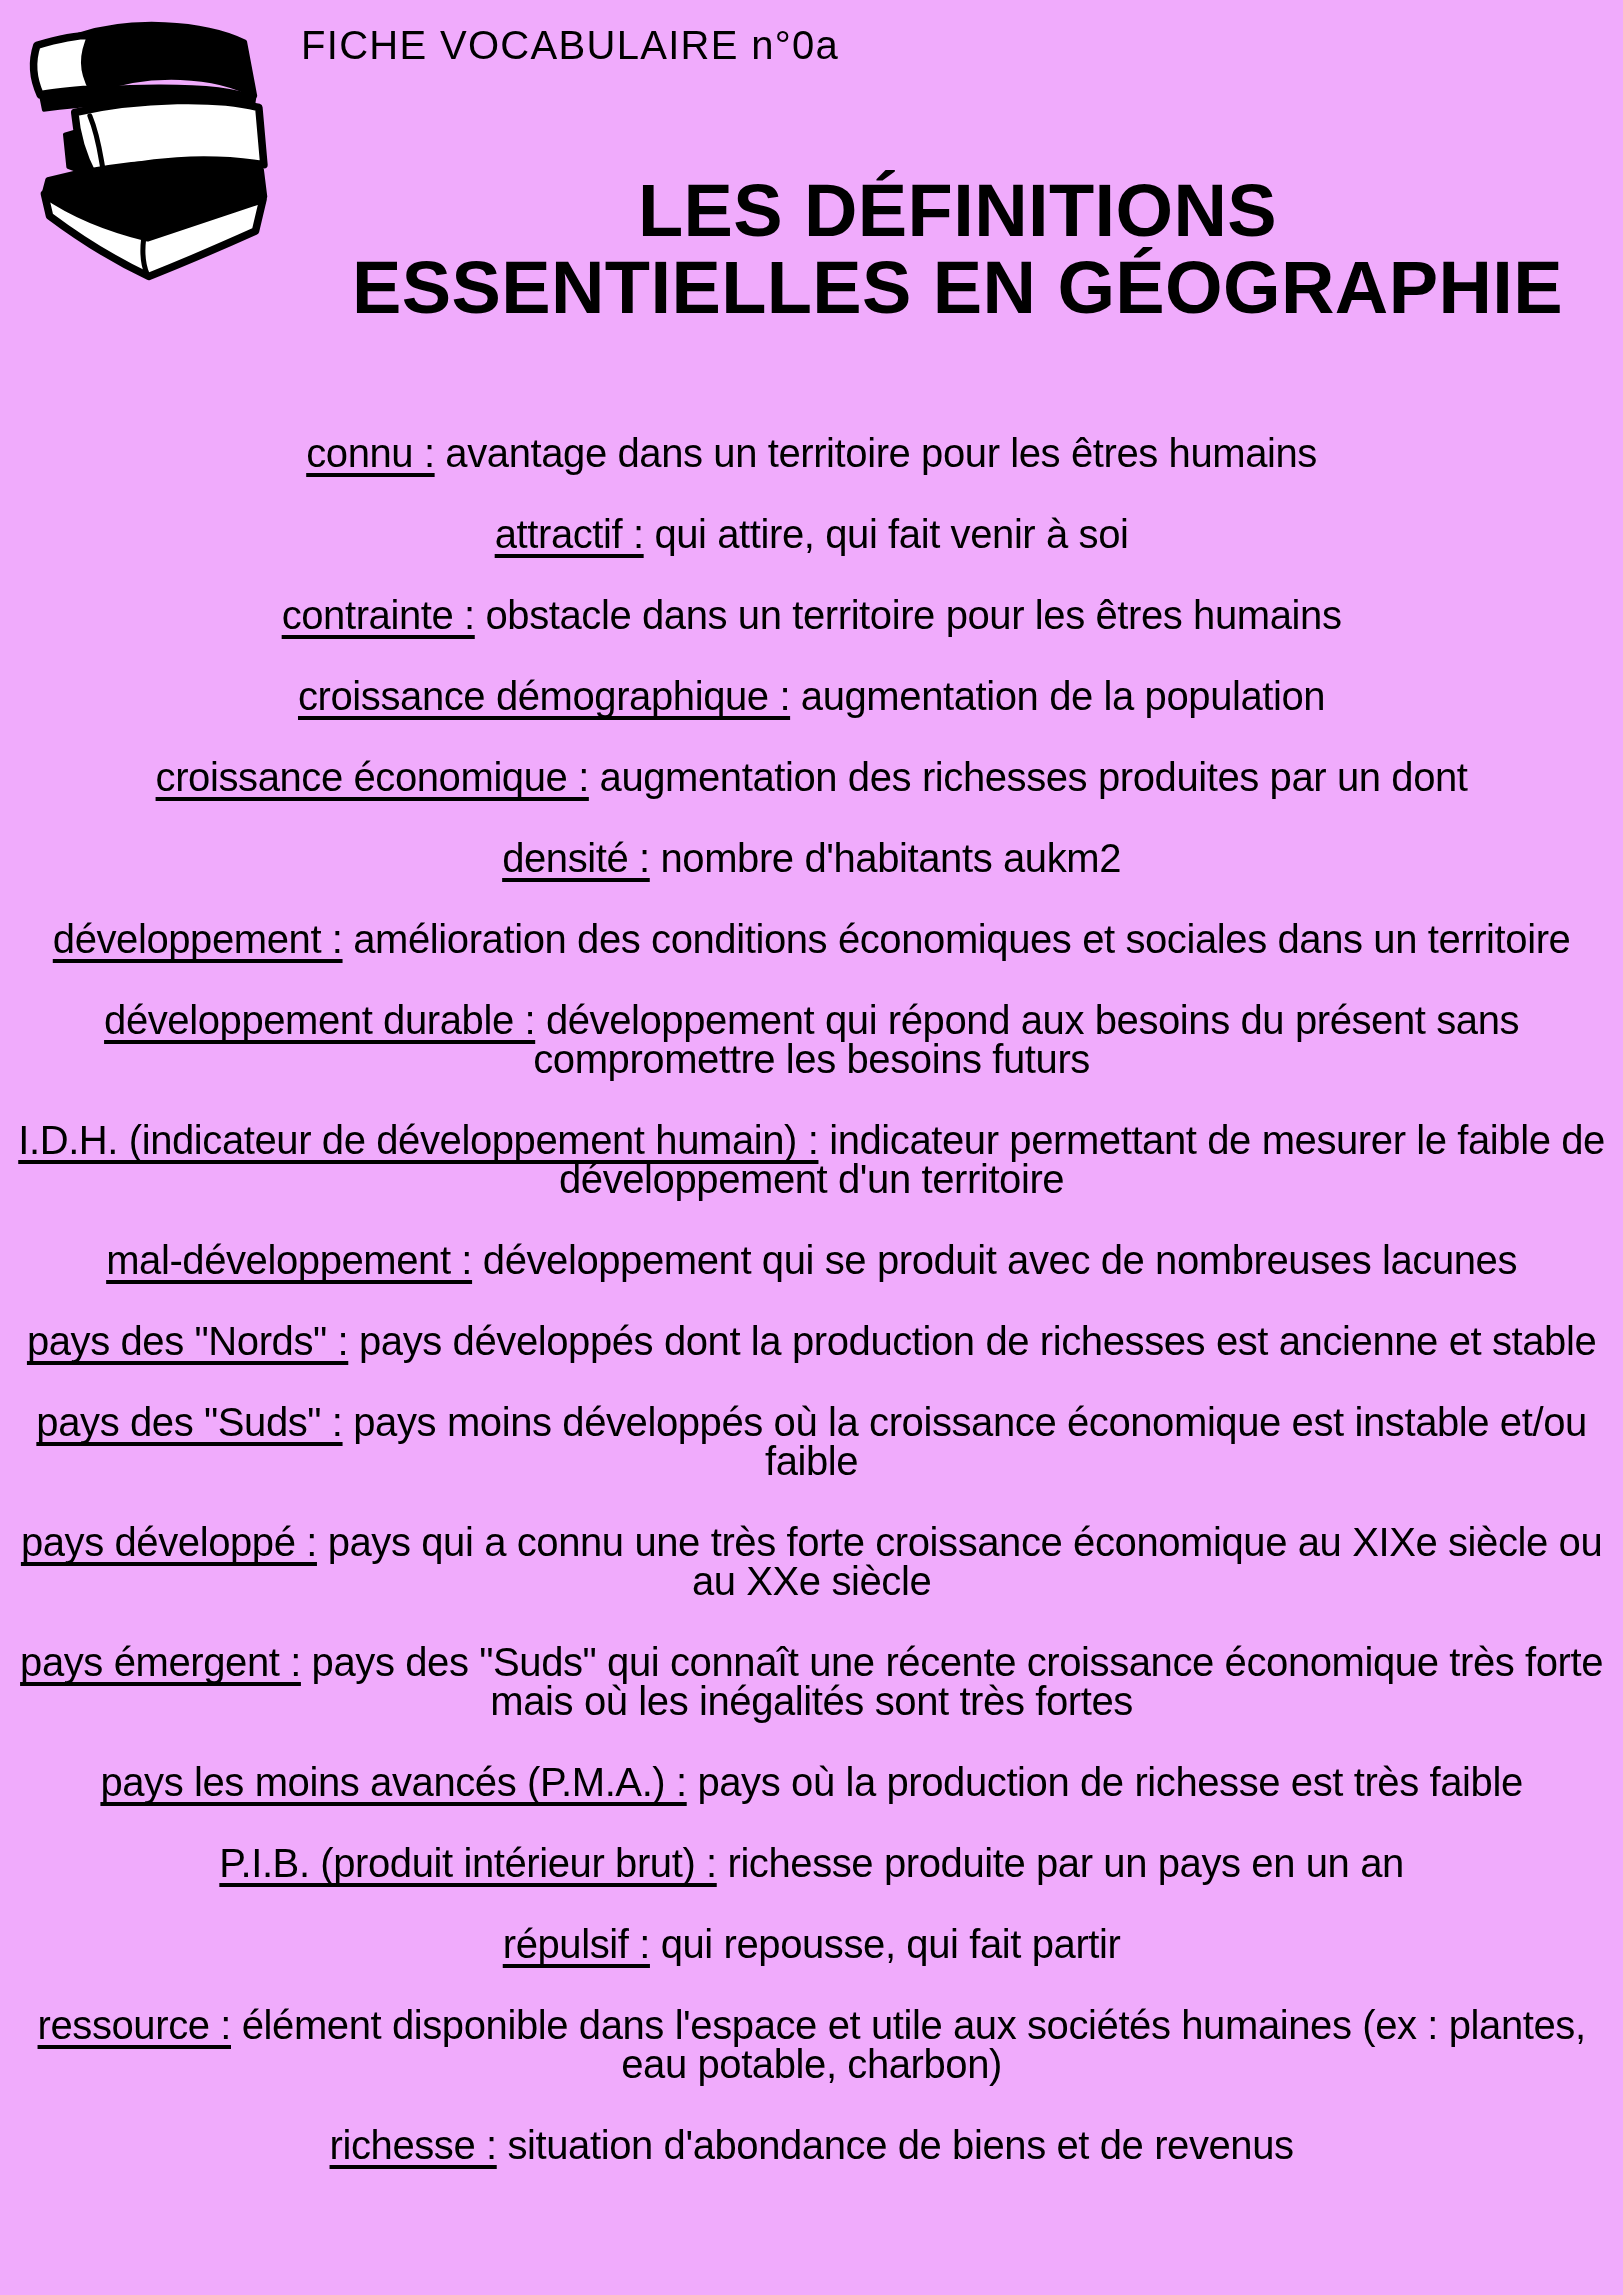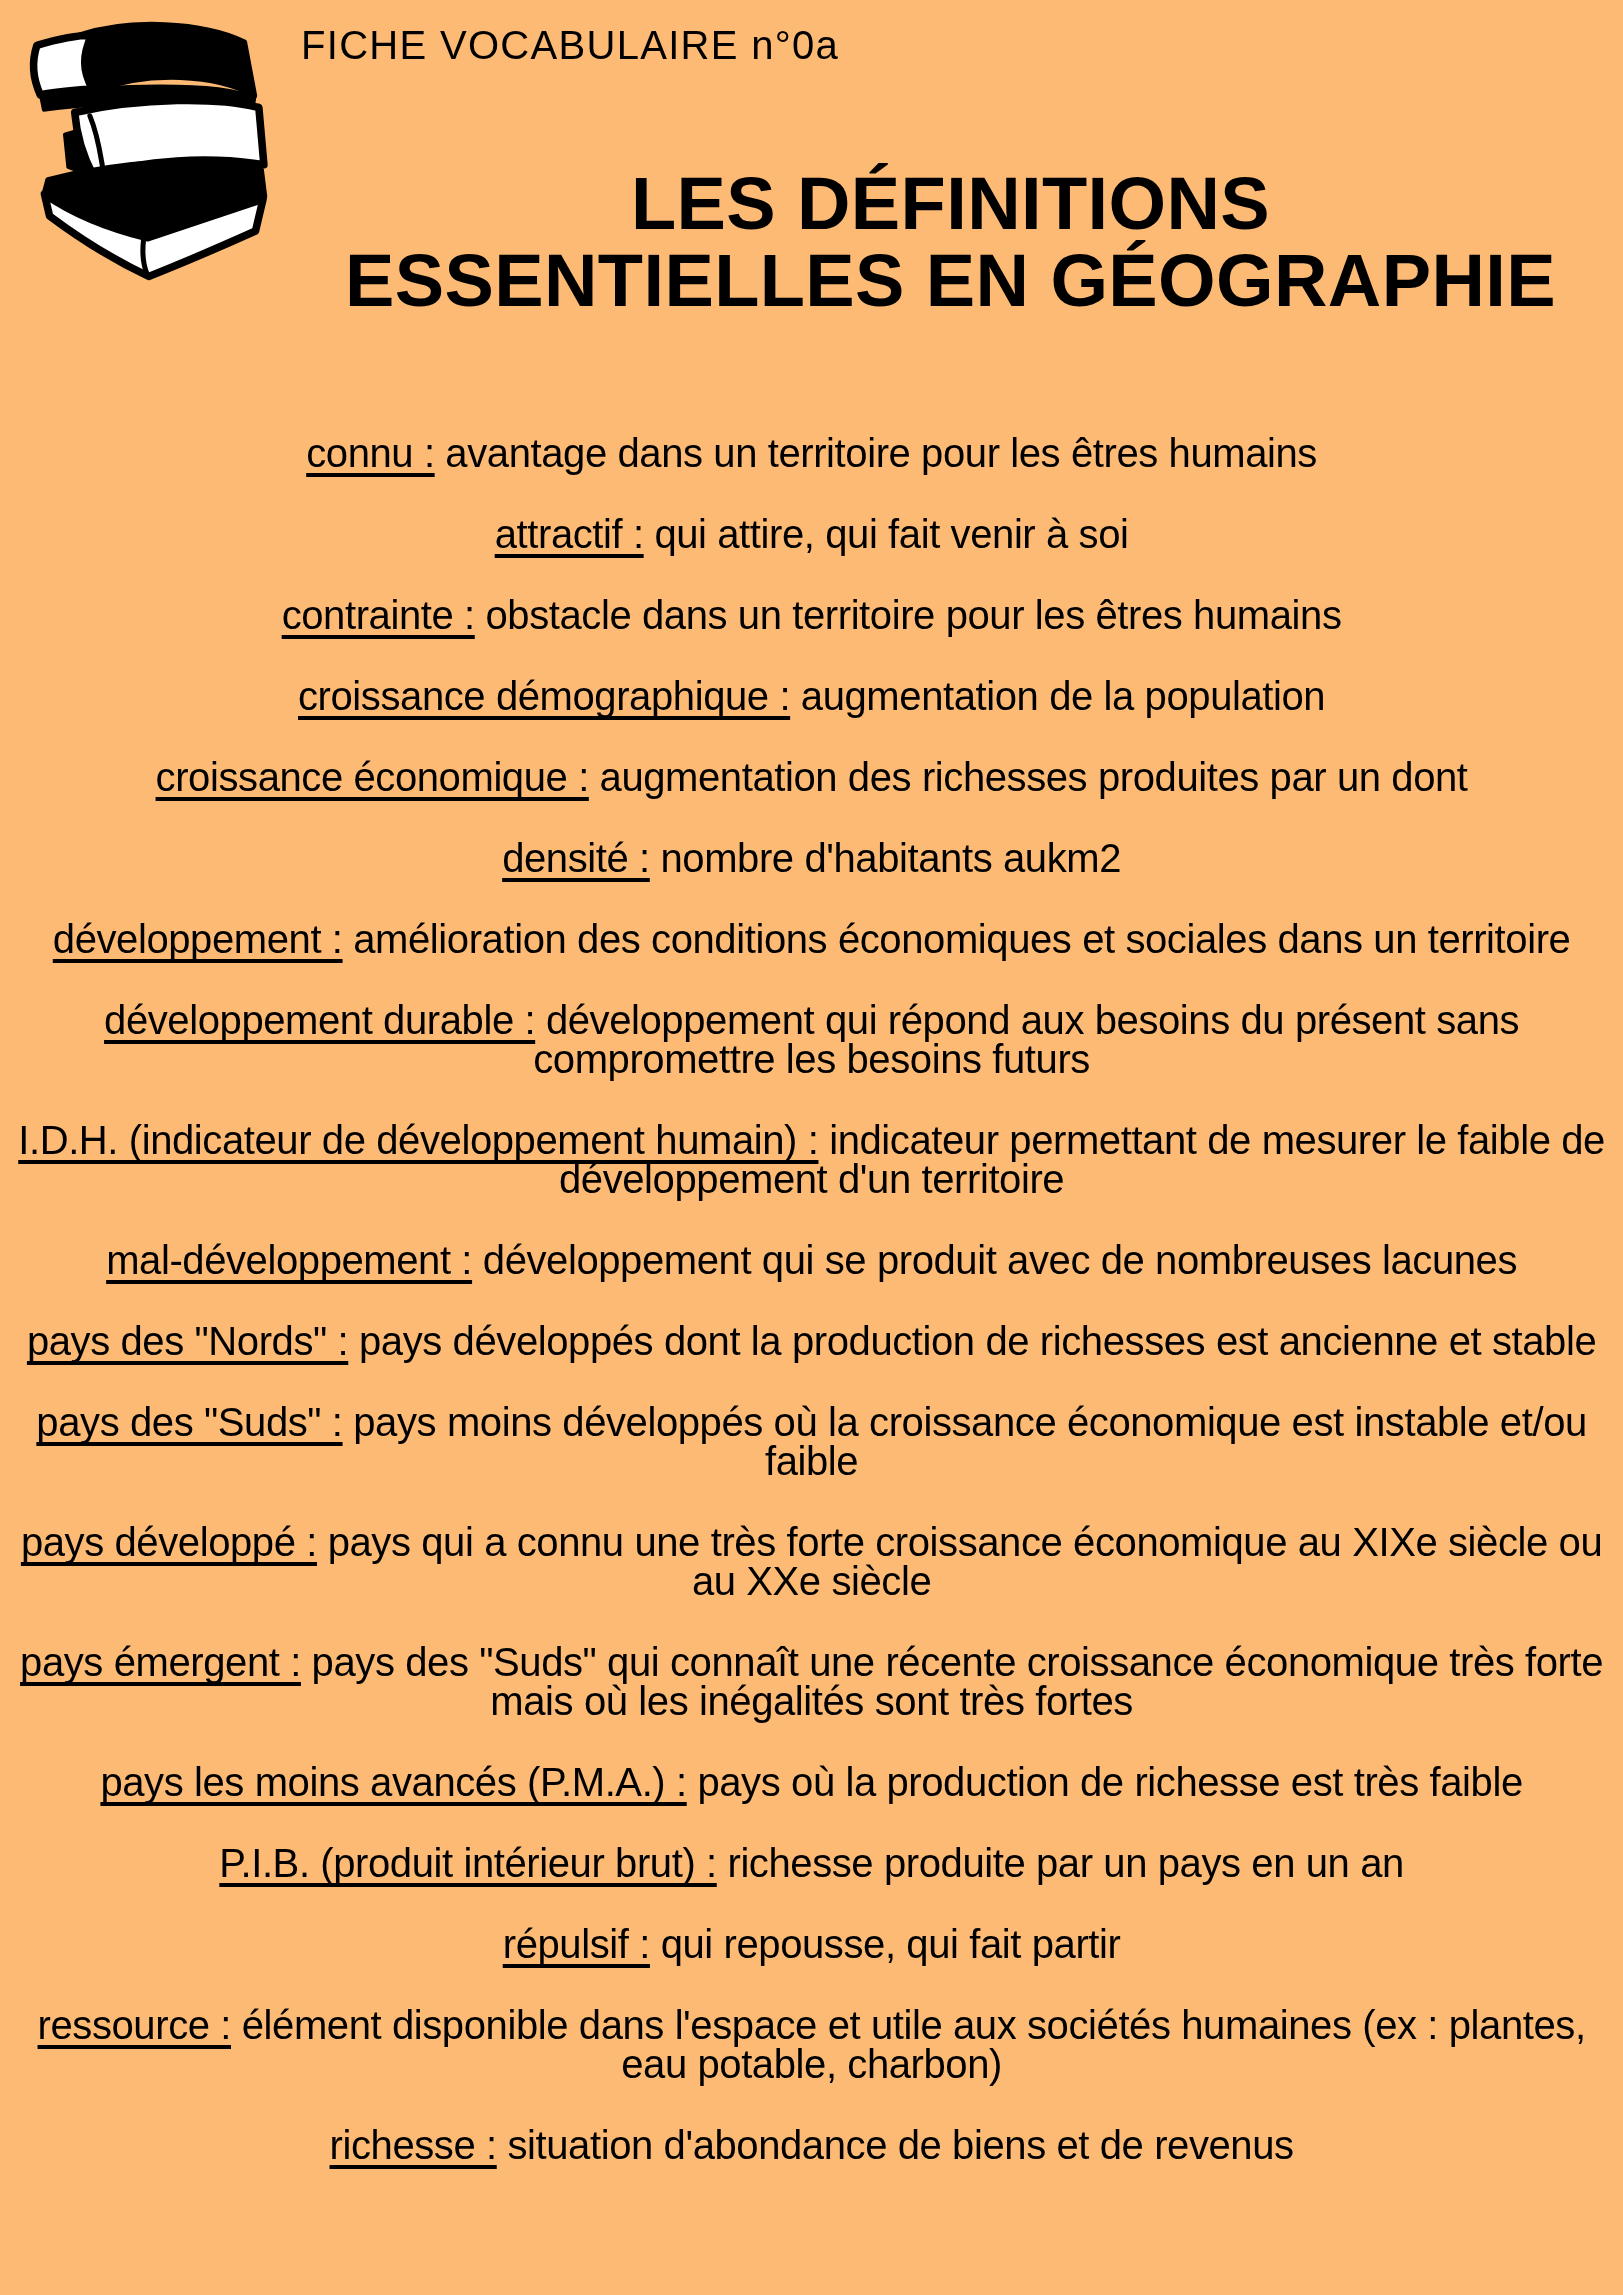--- a/index.html
+++ b/index.html
@@ -4,21 +4,21 @@
 <style>
   html, body {
     margin: 0;
     padding: 0;
     background: #ffffff;
   }
   .page {
     position: relative;
     width: 1623px;
     height: 2295px;
-    background: #fdba74;
+    background: #f0abfc;
     color: #000000;
     font-family: "Liberation Sans", sans-serif;
     overflow: hidden;
   }
   .books {
     position: absolute;
     left: 15px;
     top: 15px;
     width: 254px;
     height: 269px;
@@ -32,21 +32,21 @@
     line-height: 47px;
     letter-spacing: 1.3px;
     color: #000000;
     white-space: nowrap;
   }
   .title {
     position: absolute;
     left: 286px;
     top: 165px;
     width: 1329px;
-    margin: 0;
+    margin: 7px;
     text-align: center;
     font-size: 74px;
     line-height: 77px;
     font-weight: bold;
     letter-spacing: 0.4px;
     color: #000000;
   }
   .defs {
     position: absolute;
     left: 12.6px;

